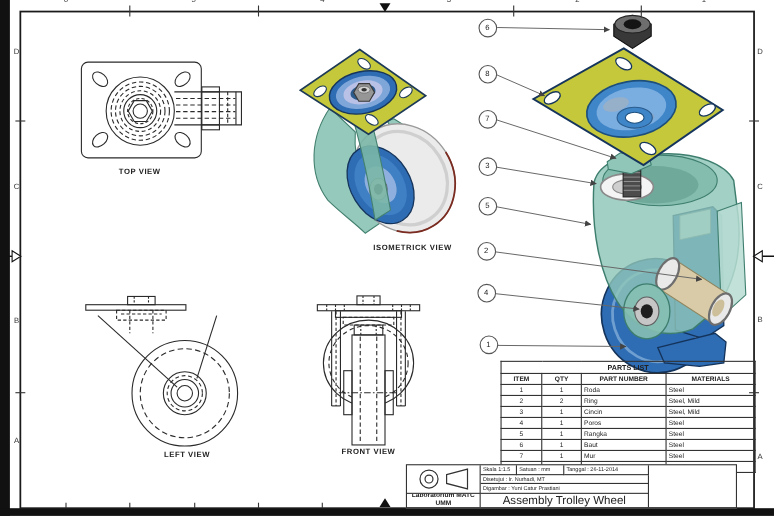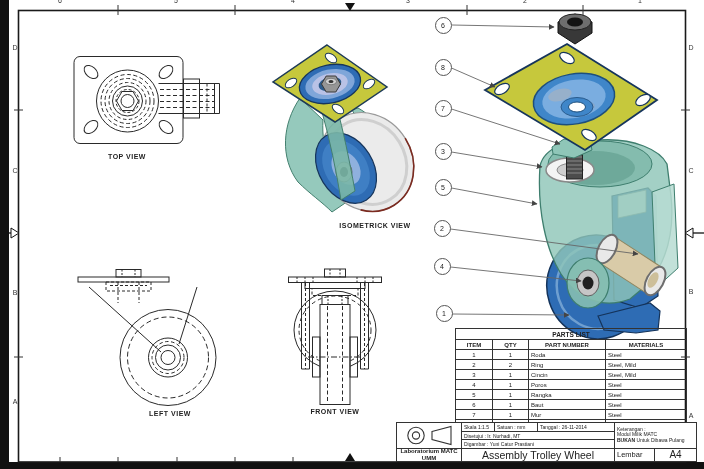--- a/index.html
+++ b/index.html
@@ -11,21 +11,21 @@
           text-align:center;width:120px;}
   .balloon{position:absolute;width:15px;height:15px;border:1px solid #555;border-radius:50%;
            background:#fff;font-size:7px;line-height:15px;text-align:center;color:#222;z-index:5;}
   .plist{position:absolute;left:455px;top:328px;width:231px;border-collapse:collapse;
          table-layout:fixed;font-size:6px;z-index:3;background:transparent;}
   .plist td,.plist th{border:1px solid #333;padding:0 2px;height:9px;overflow:hidden;
          white-space:nowrap;background:transparent;}
   .plist .pt{font-weight:bold;text-align:center;height:10px;font-size:6.5px;}
   .plist th{font-weight:bold;text-align:center;font-size:6px;}
   .plist td.c{text-align:center;}
-  .tblock{position:absolute;left:396px;top:422px;width:301px;height:40px;border:1.4px solid #333;
+  .tblock{position:absolute;left:369px;top:422px;width:301px;height:40px;border:1.4px solid #333;
           box-sizing:border-box;display:flex;font-size:5px;z-index:3;background:#fff;}
   .tb-col{box-sizing:border-box;display:flex;flex-direction:column;}
   .tb-cell{box-sizing:border-box;border-right:1px solid #333;border-bottom:1px solid #333;
            overflow:hidden;white-space:nowrap;padding:0 2px;display:flex;align-items:center;}
   .nb{border-bottom:none;} .nr{border-right:none;}
   .bigtitle{font-size:10.5px;justify-content:center;font-weight:500;}
   .orgname{flex-direction:column;justify-content:center;text-align:center;font-size:6px;
            font-weight:bold;align-items:center;line-height:6.5px;}
   .a4{font-size:10px;justify-content:center;font-weight:500;}
   .lembar{font-size:7.5px;}
@@ -120,31 +120,20 @@
     </div>
     <div class="tb-col" style="width:153px;">
       <div style="display:flex;height:9px;">
         <div class="tb-cell" style="width:33px;height:9px;">Skala 1:1.5</div>
         <div class="tb-cell" style="width:43px;height:9px;">Satuan : mm</div>
         <div class="tb-cell" style="width:77px;height:9px;">Tanggal : 26-11-2014</div>
       </div>
       <div class="tb-cell" style="height:9px;">Disetujui  :  Ir. Nurhadi, MT</div>
       <div class="tb-cell" style="height:9px;">Digambar :  Yuni Catur Prastiani</div>
       <div class="tb-cell bigtitle nb" style="height:13px;">Assembly Trolley Wheel</div>
-    </div>
-    <div class="tb-col" style="width:81px;">
-      <div class="tb-cell nr" style="height:27px;flex-direction:column;align-items:flex-start;justify-content:center;line-height:5.8px;">
-        <span>Keterangan :</span>
-        <span>Modul Milik MATC</span>
-        <span><b>BUKAN</b><span> Untuk Dibawa Pulang</span></span>
-      </div>
-      <div style="display:flex;height:13px;">
-        <div class="tb-cell nb lembar" style="width:40px;">Lembar</div>
-        <div class="tb-cell nb nr a4" style="width:41px;">A4</div>
-      </div>
     </div>
   </div>
 
   <svg width="704" height="469" viewBox="0 0 704 469" style="pointer-events:none;">
     <defs>
       <marker id="arr" viewBox="0 0 10 10" refX="9" refY="5" markerWidth="6.5" markerHeight="6.5" orient="auto-start-reverse">
         <path d="M0,0 L10,5 L0,10 z" fill="#444"></path>
       </marker>
     </defs>
 

